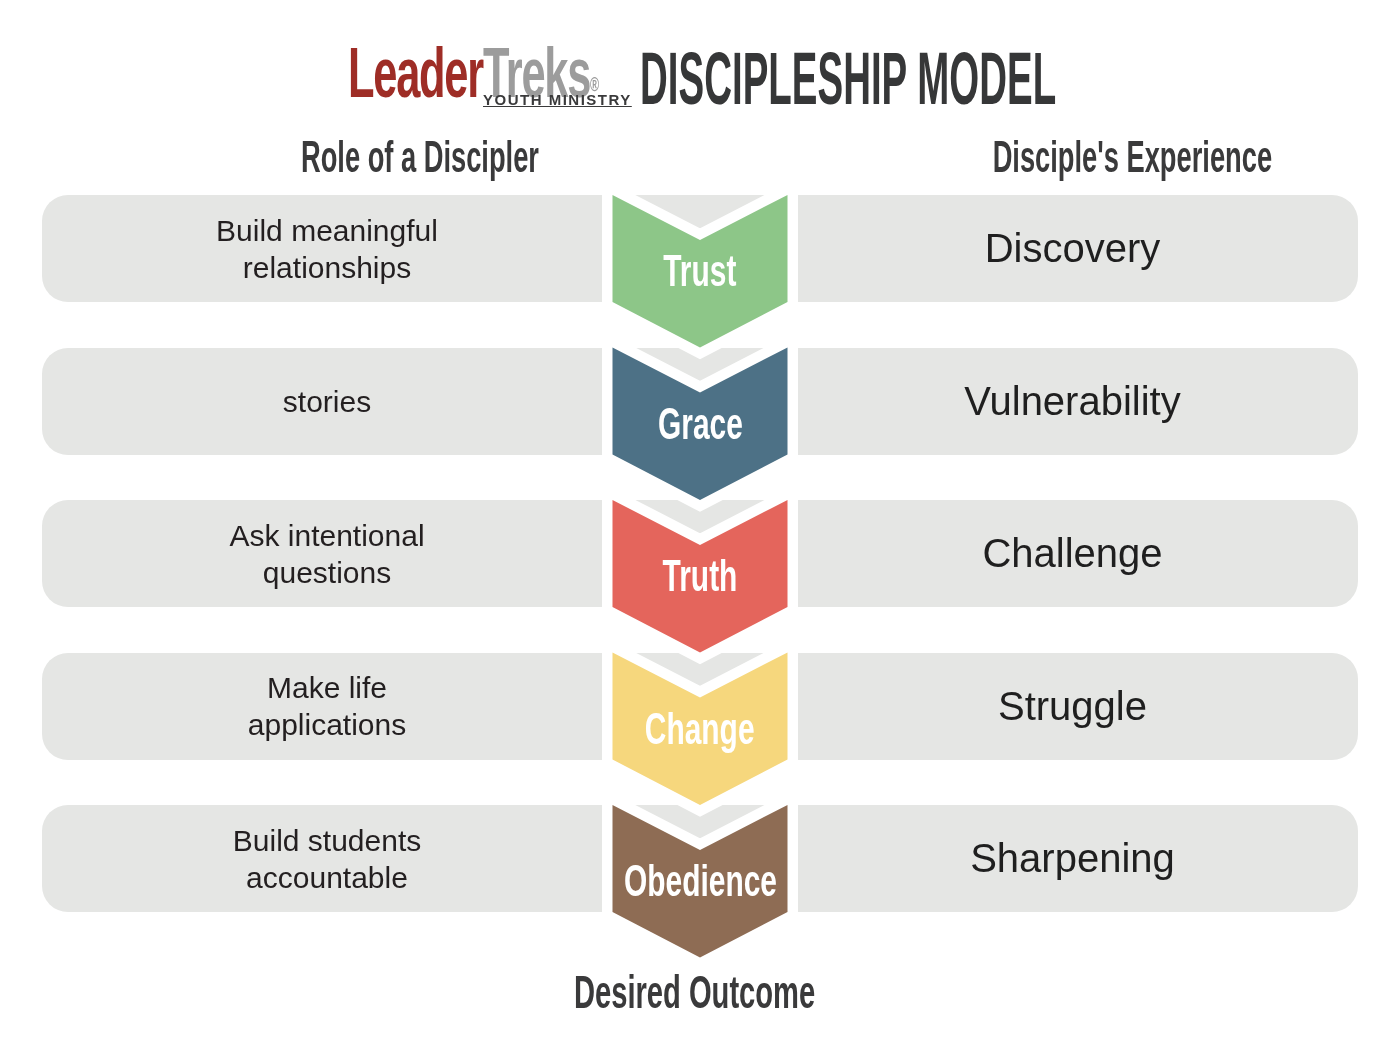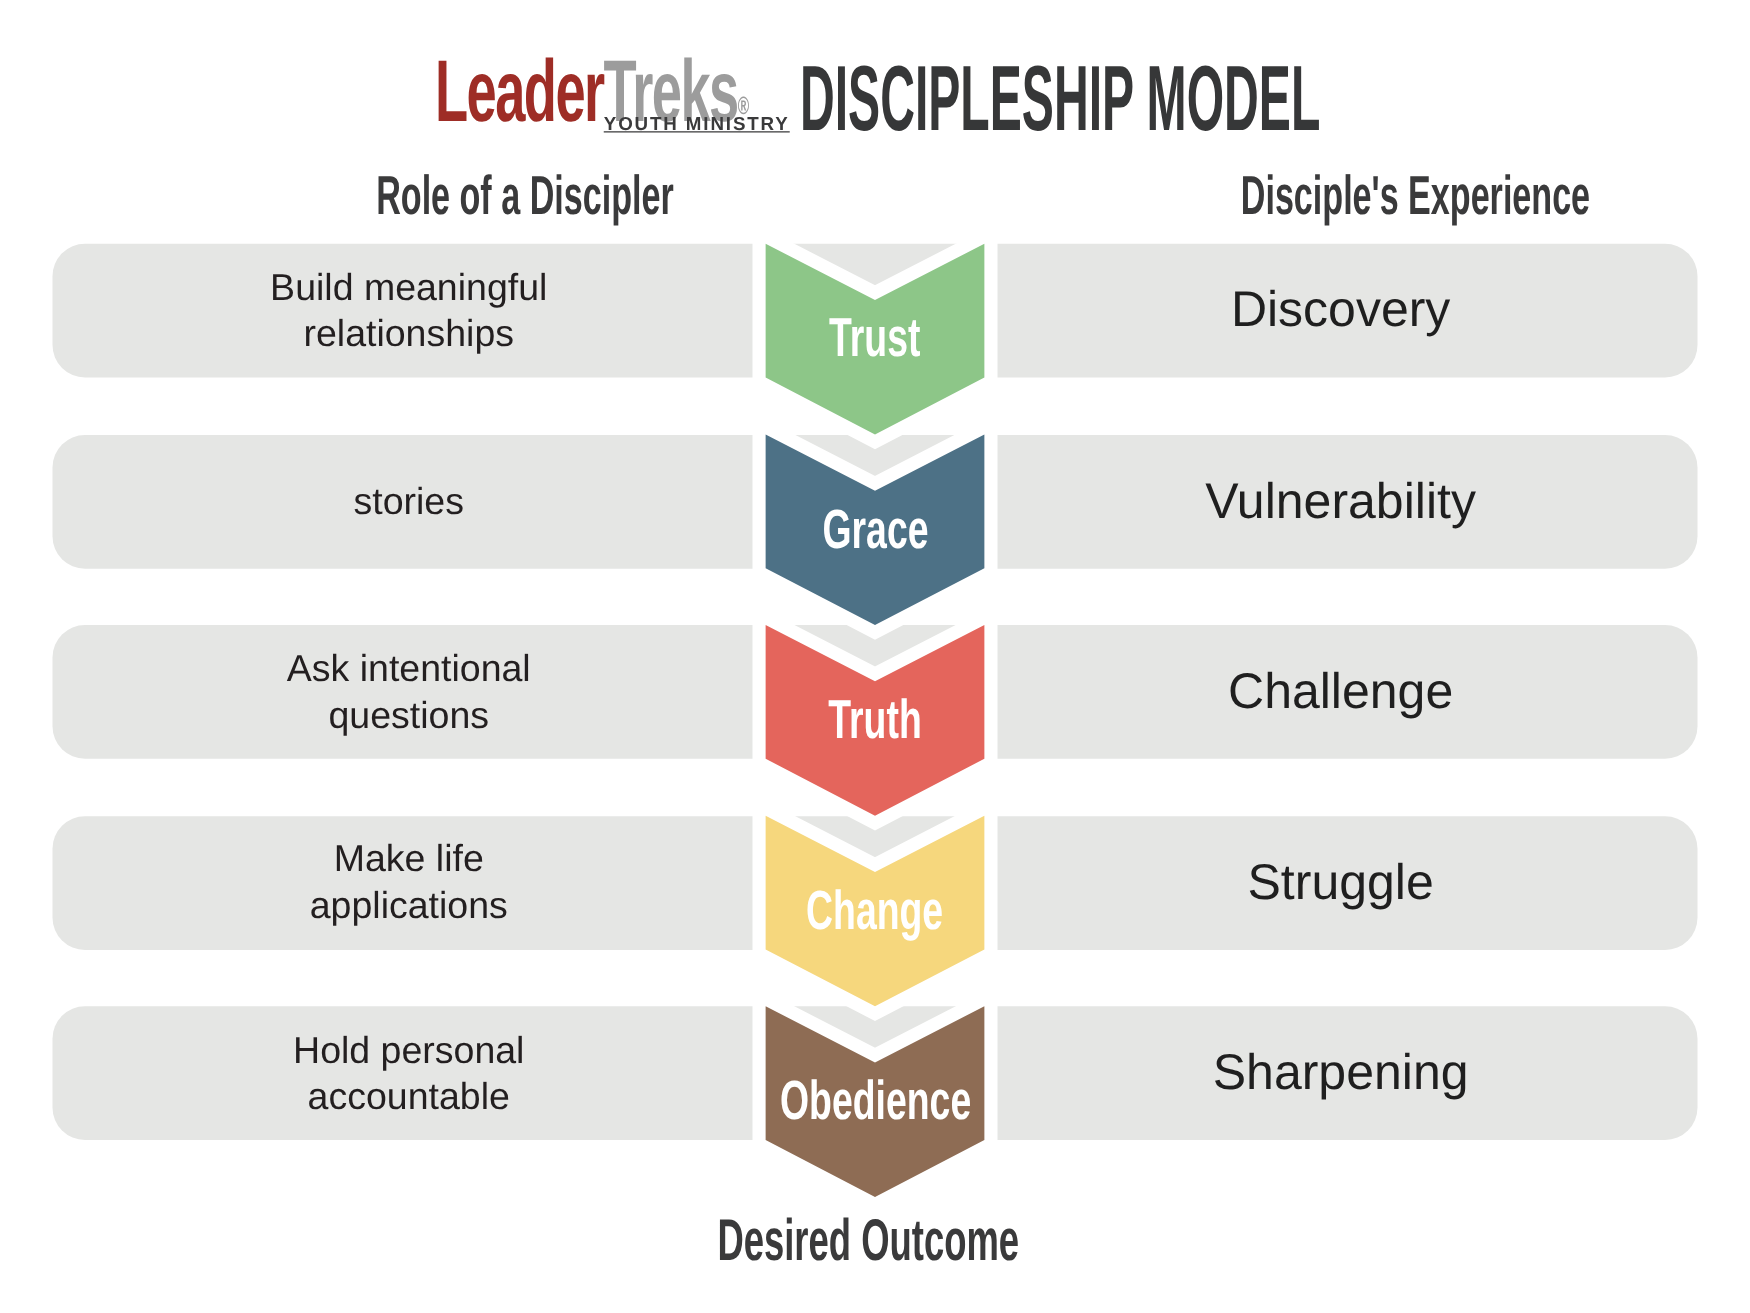--- a/index.html
+++ b/index.html
@@ -126,21 +126,21 @@
   </div>
   <div class="role-text" style="top:500px">
     <div>Ask intentional</div>
     <div>questions</div>
   </div>
   <div class="role-text" style="top:652.5px">
     <div>Make life</div>
     <div>applications</div>
   </div>
   <div class="role-text" style="top:805px">
-    <div>Hold personal</div>
+    <div>Build students</div>
     <div>accountable</div>
   </div>
 
   <div class="experience-text" style="top:195px">Discovery</div>
   <div class="experience-text" style="top:347.5px">Vulnerability</div>
   <div class="experience-text" style="top:500px">Challenge</div>
   <div class="experience-text" style="top:652.5px">Struggle</div>
   <div class="experience-text" style="top:805px">Sharpening</div>
 
   <svg class="chevron-layer" viewBox="0 0 1400 1050">

